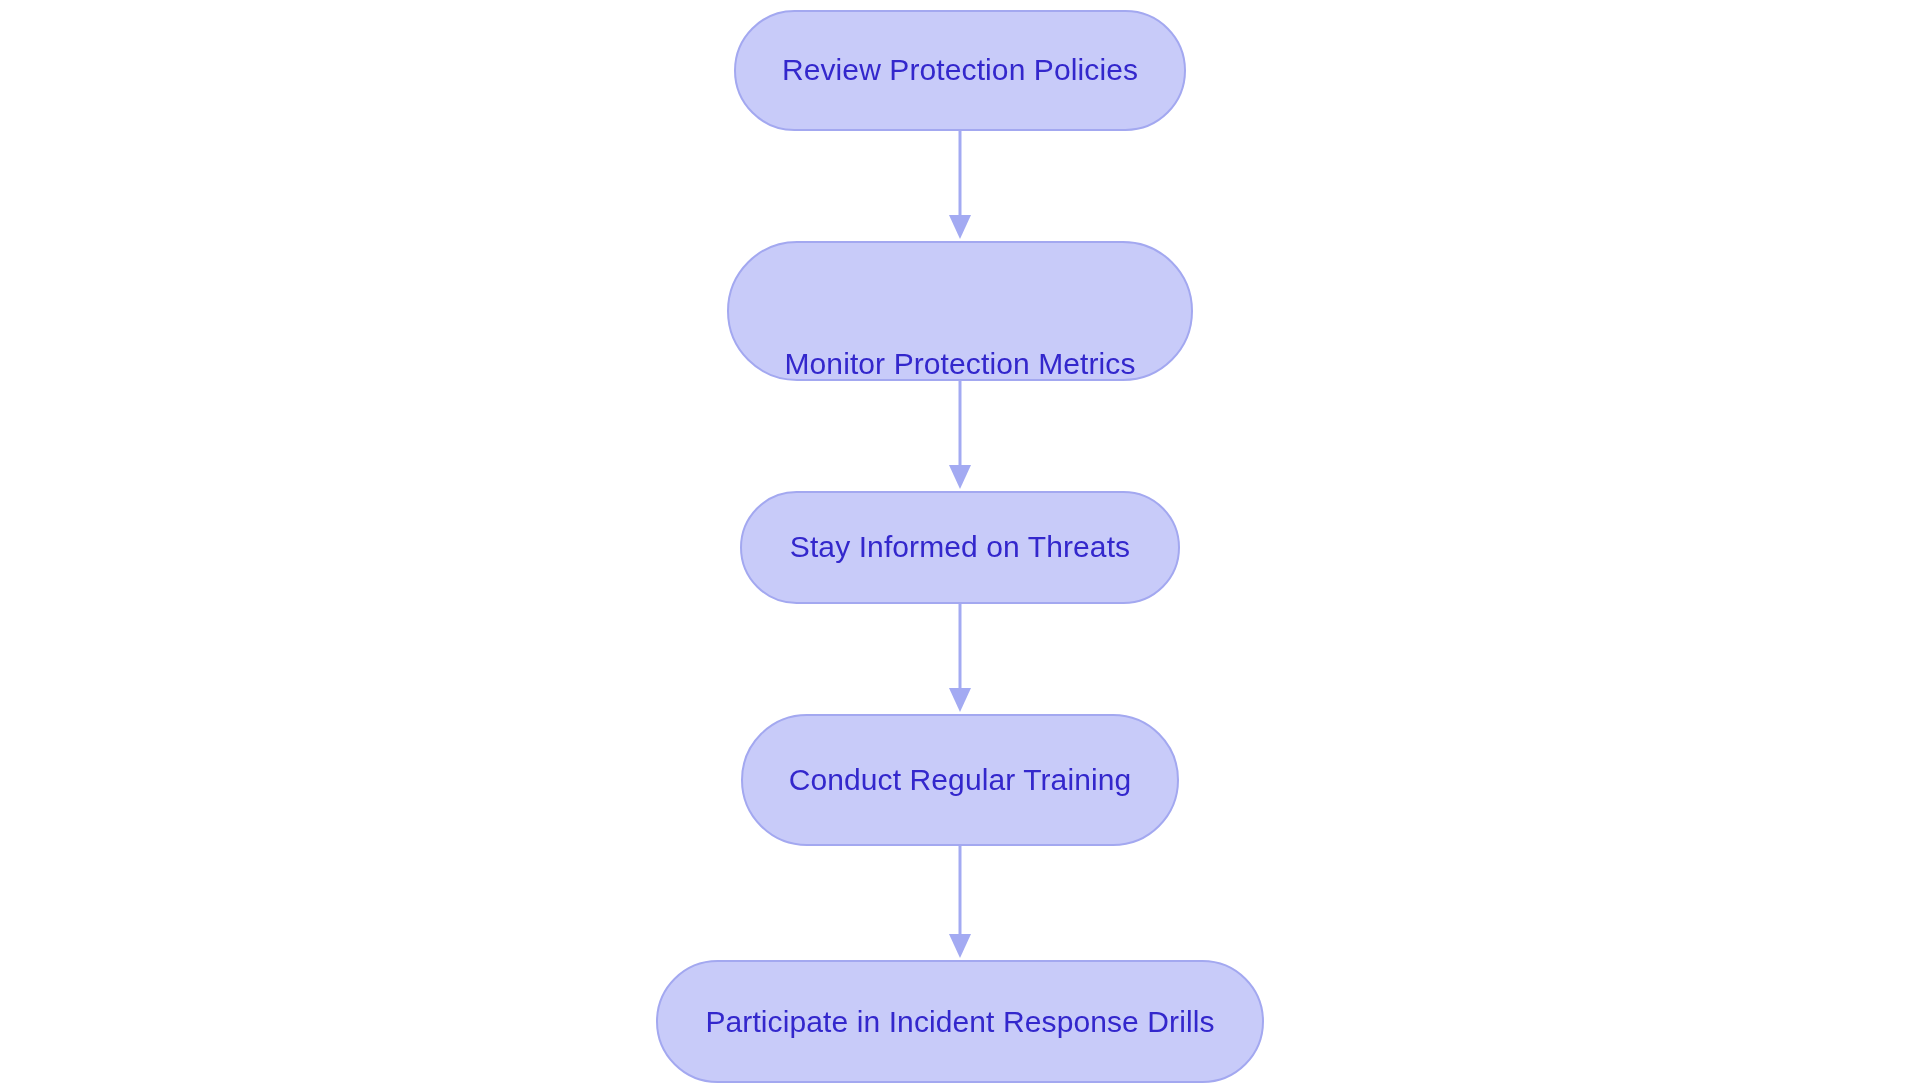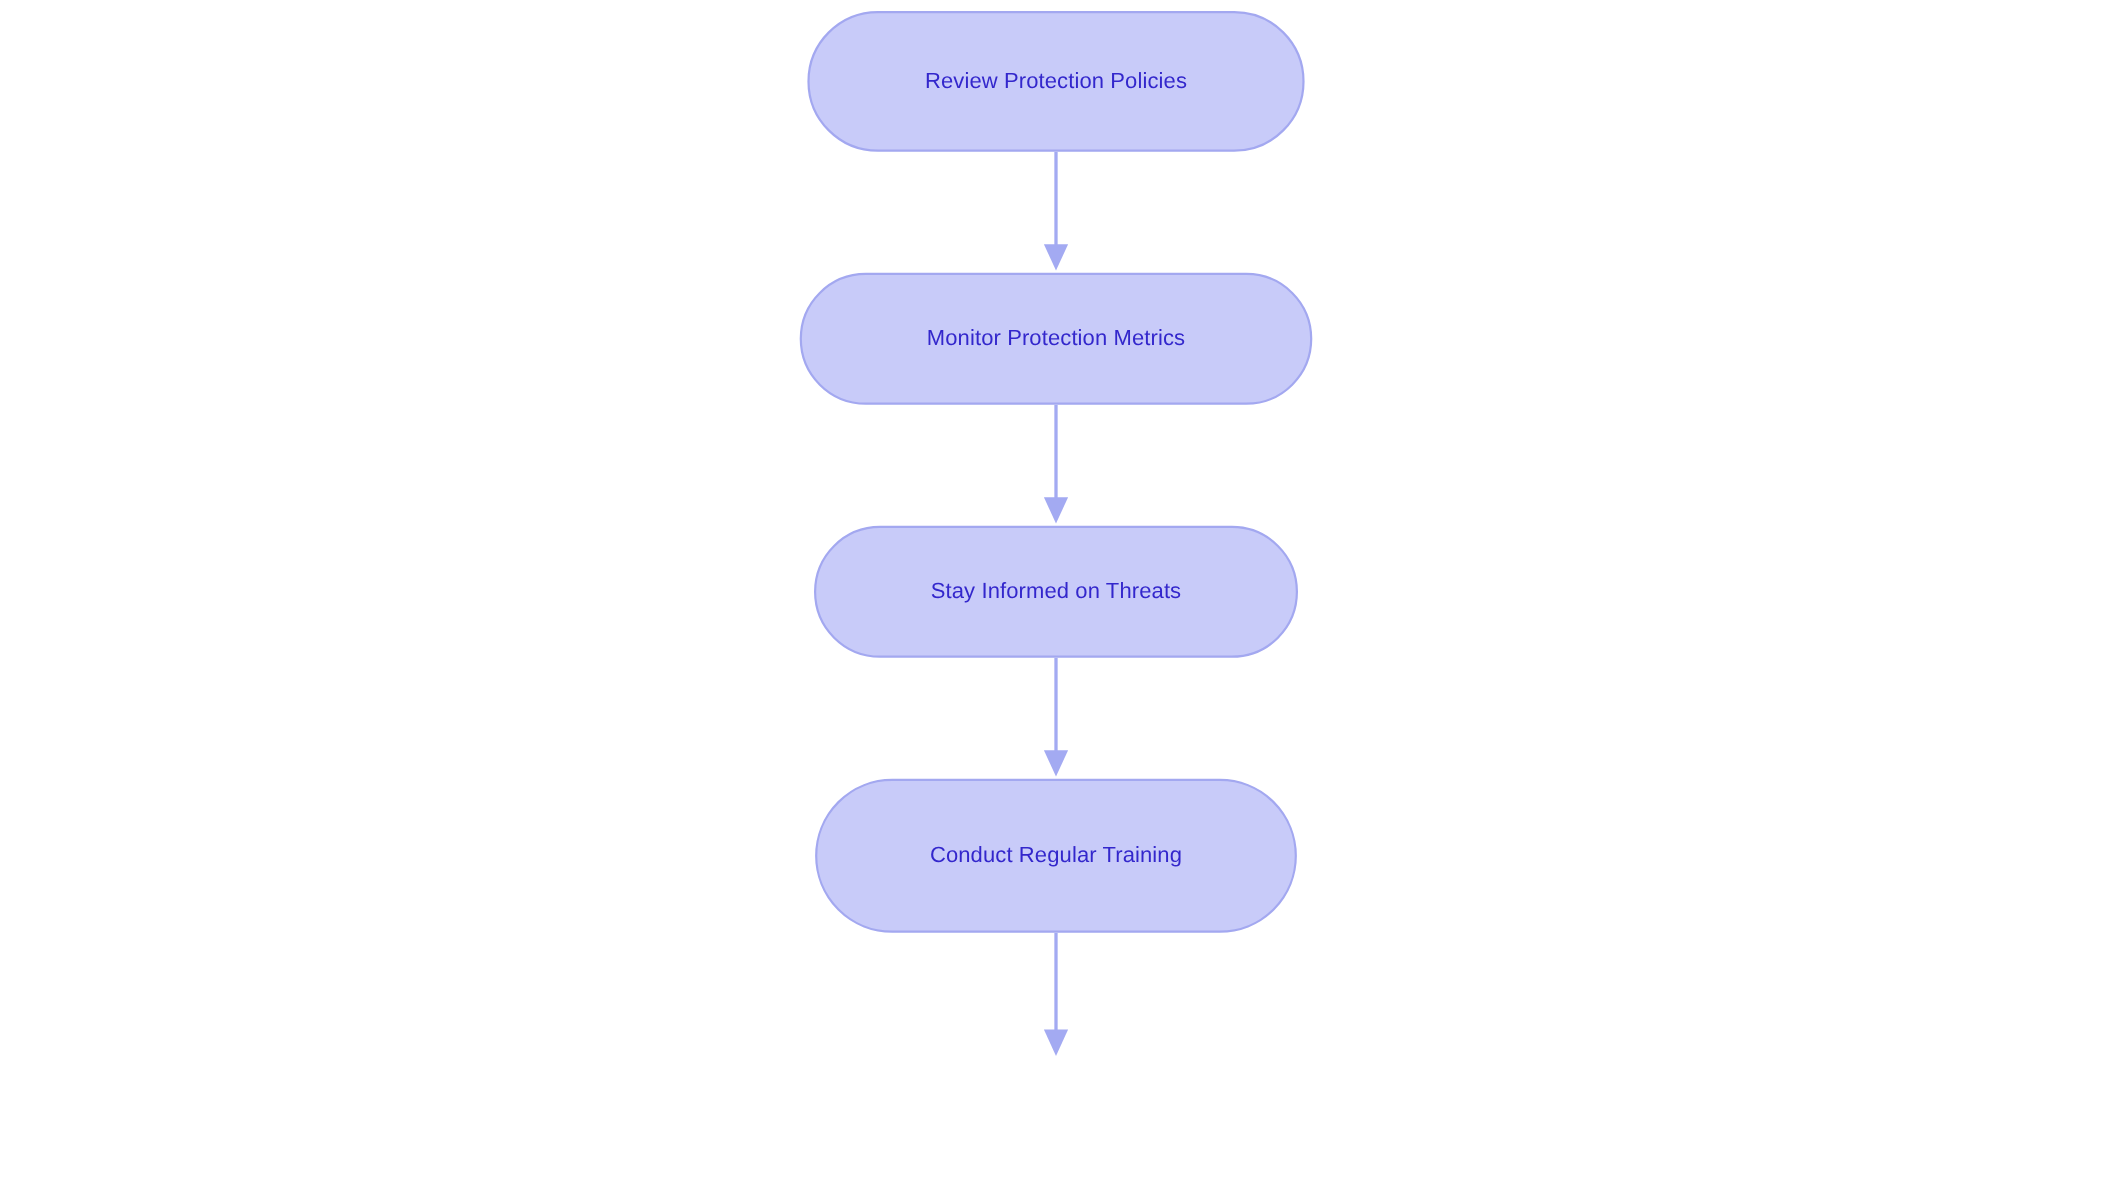--- a/index.html
+++ b/index.html
@@ -31,35 +31,35 @@
   .node {
     box-sizing: border-box;
     display: flex;
     align-items: center;
     justify-content: center;
     border-radius: 999px;
     background: #c8cbf9;
     border: 2px solid #a3a8f0;
     color: #3327cc;
     font-family: "Liberation Sans", sans-serif;
-    font-size: 20px;
+    font-size: 30px;
     font-weight: 400;
     letter-spacing: 0.1px;
     line-height: 1;
     white-space: nowrap;
     user-select: none;
   }
   .node-label {
     display: block;
     padding: 0 4px;
   }
 
   
   .node-1 { width: 452px; height: 128px; margin-top: 10px; }
-  .node-2 { width: 466px; height: 120px; }
+  .node-2 { width: 466px; height: 148px; align-items: flex-end; }
   .node-3 { width: 440px; height: 120px; text-align: right; }
   .node-4 { width: 438px; height: 140px; }
   .node-5 { width: 608px; height: 130px; }
 
   .connector {
     position: relative;
     width: 40px;
     display: flex;
     justify-content: center;
     flex: none;
@@ -115,15 +115,18 @@
       <span class="node-label">Conduct Regular Training</span>
     </div>
 
     <div class="connector conn-4">
       <svg width="40" height="114" viewBox="0 0 40 114" aria-hidden="true">
         <line x1="20" y1="0" x2="20" y2="96" stroke="#a3aaf2" stroke-width="3"></line>
         <polygon points="20,112 9,88 31,88" fill="#a3aaf2"></polygon>
       </svg>
     </div>
 
+    <div class="node node-5">
+      <span class="node-label">Participate in Incident Response Drills</span>
+    </div>
 
   </div>
 </div>
 
 </body></html>

